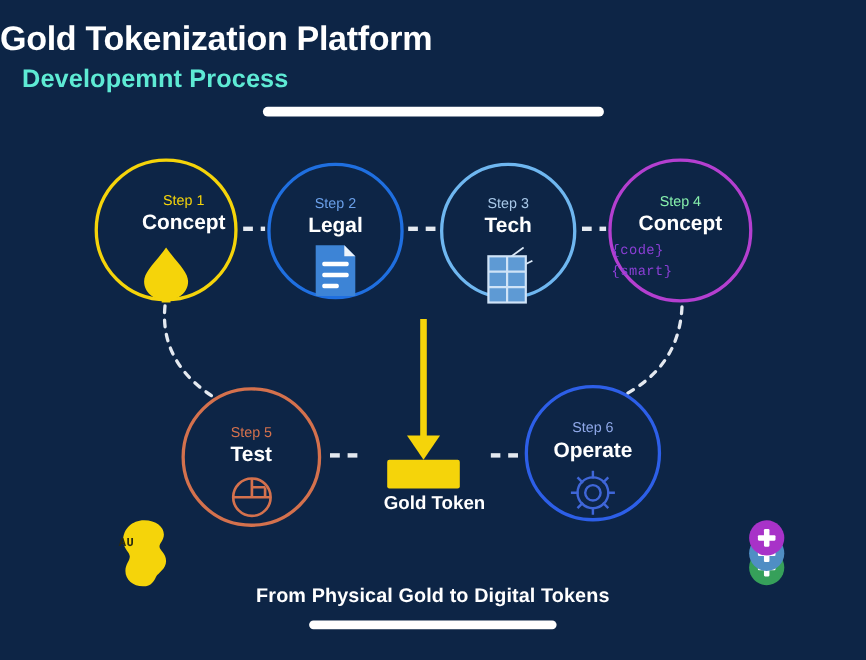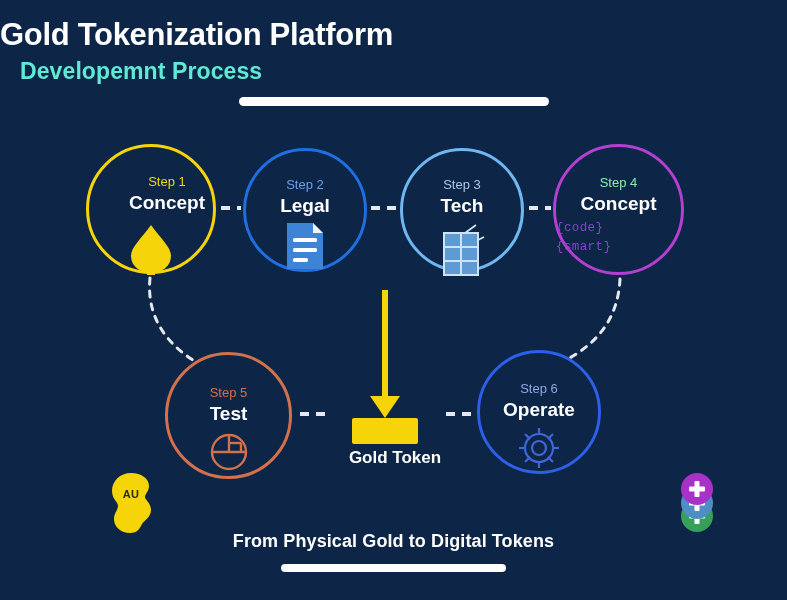--- a/index.html
+++ b/index.html
@@ -169,22 +169,22 @@
     background: #f5d40a; border-radius: 2px;
   }
   #token-label {
     position: absolute; left: -25px; top: 158px; width: 180px; text-align: center;
     font-size: 17px; font-weight: bold; color: #ffffff;
   }
 
   
   #au-nugget { position: absolute; left: 108px; top: 472px; width: 46px; height: 62px; }
   #au-text {
-    position: absolute; left: 0; top: 16px; width: 46px; text-align: center;
-    font-size: 11px; font-weight: bold; color: #2a2a10; letter-spacing: 0.3px;
+    position: absolute; left: 0; top: 16px; width: 46px; 
+    font-size: 11px; font-weight: bold; color: #2a2a10; letter-spacing: 0.3px; font-family: Liberation Mono, monospace;
   }
   #plus-stack { position: absolute; left: 668px; top: 470px; width: 58px; height: 66px; }
 
   
   #curves { position: absolute; left: 0; top: 0; width: 787px; height: 600px; pointer-events: none; }
 </style>
 </head>
 <body>
 
 <div id="canvas">

